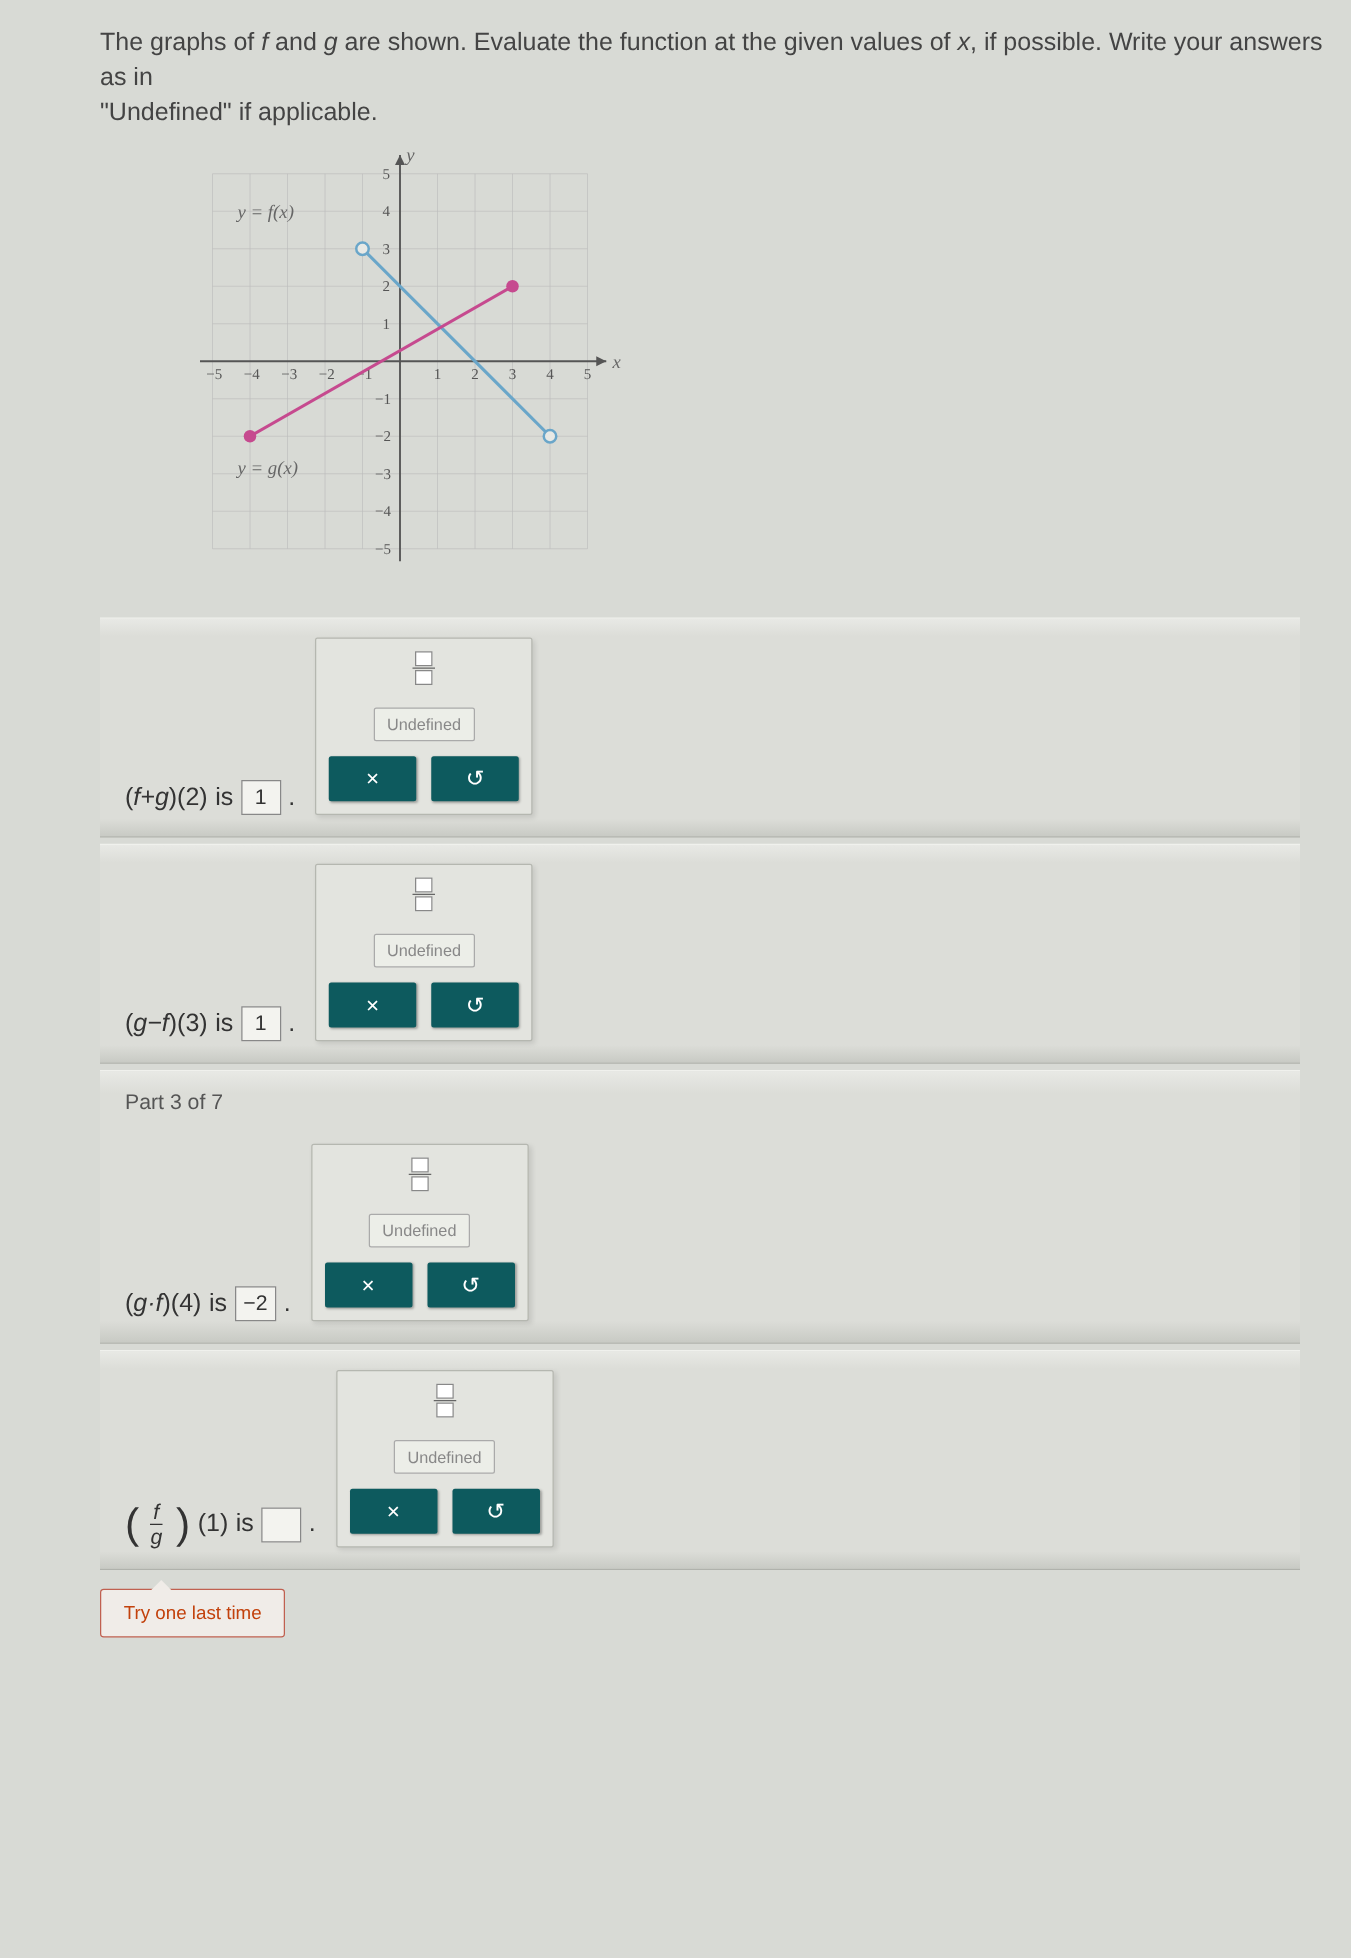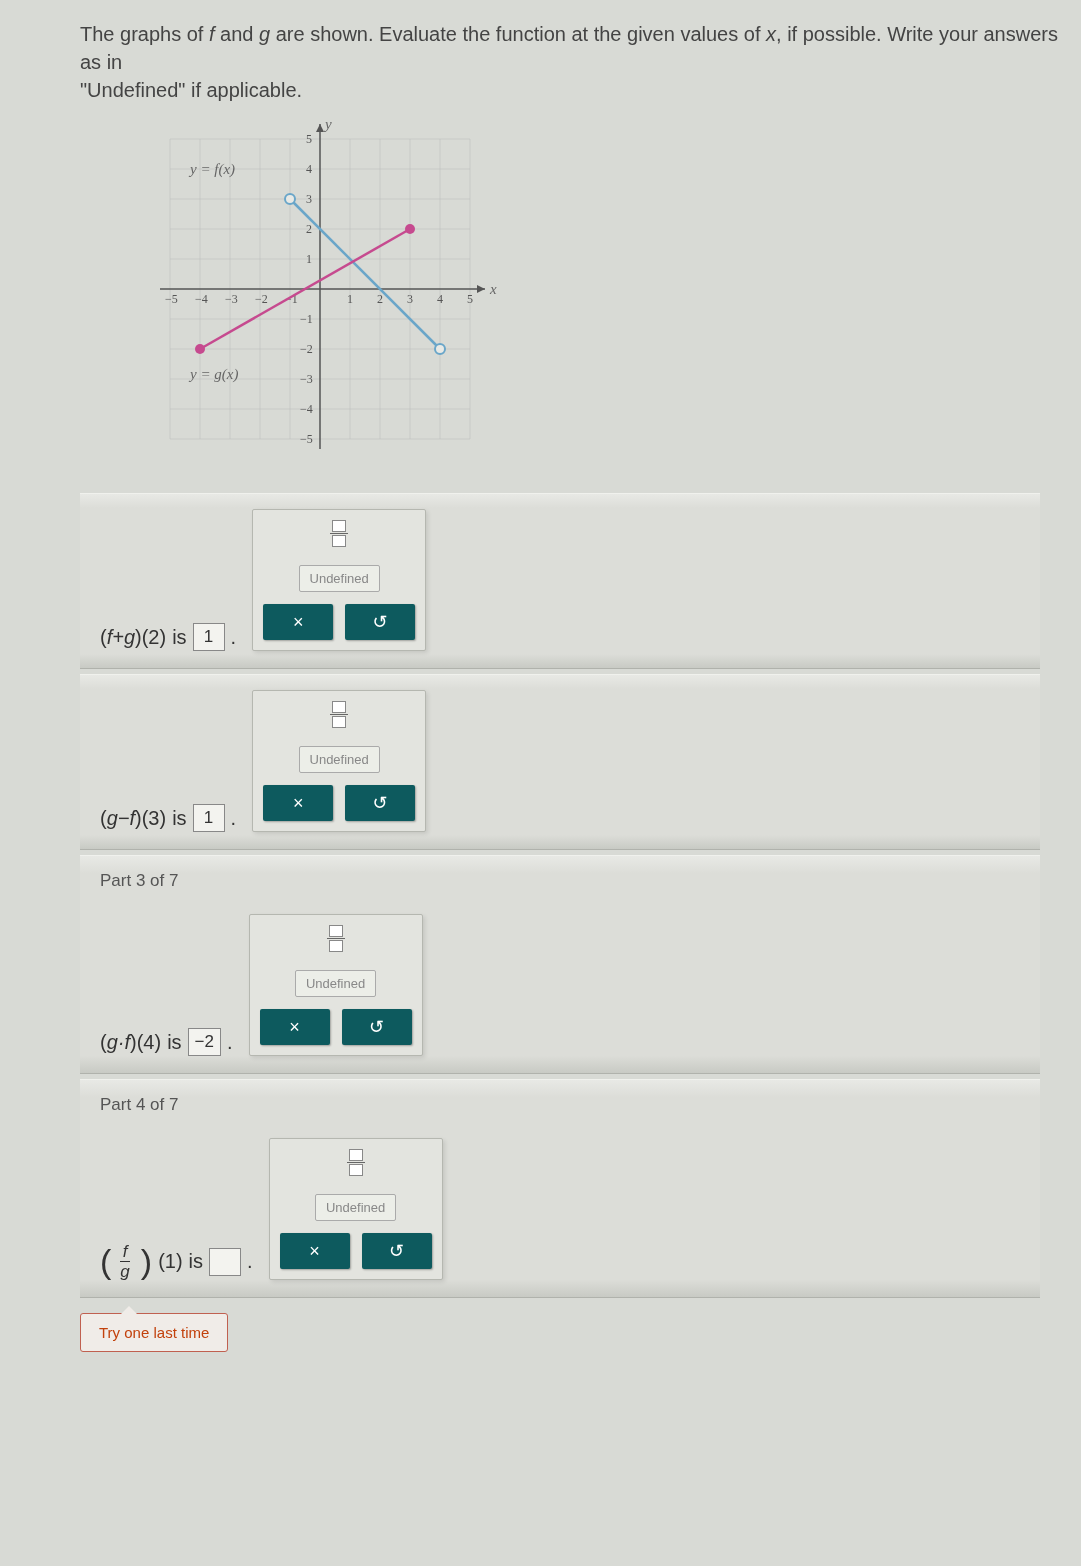--- a/index.html
+++ b/index.html
@@ -326,21 +326,20 @@
         <div class="act-btn">
             <span>↺</span>
           </div>
       </div>
     </div>
   </div>
 </div>
 
 
 <div class="part-block">
-  <div class="part-header">Part 4 of 7</div>
   <div class="part-body">
     <div class="expr">
       <span class="paren">(</span>
       <span class="big-frac">
         <span class="num">f</span>
         <span class="den">g</span>
       </span>
       <span class="paren">)</span>
       <span>(1)</span>
       <span>is</span>

